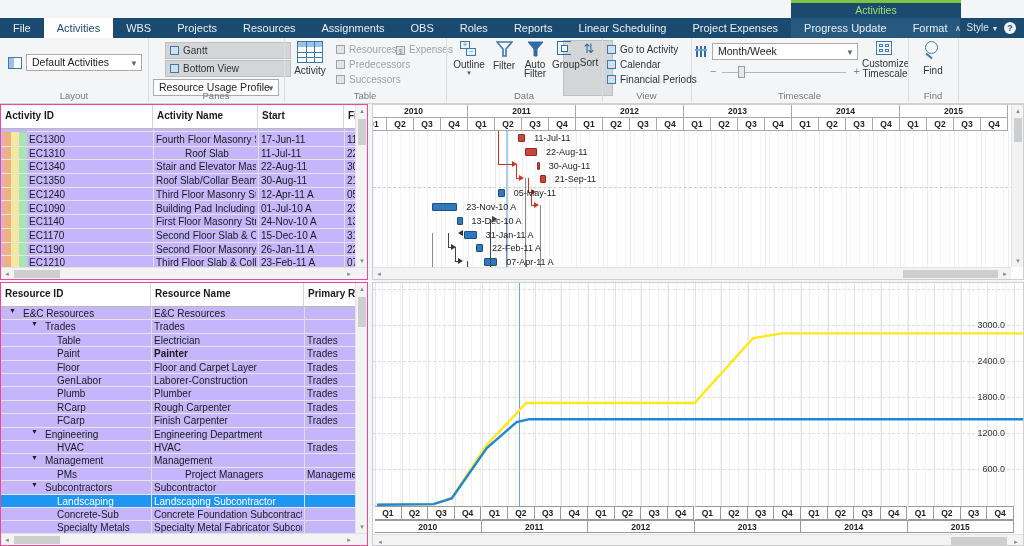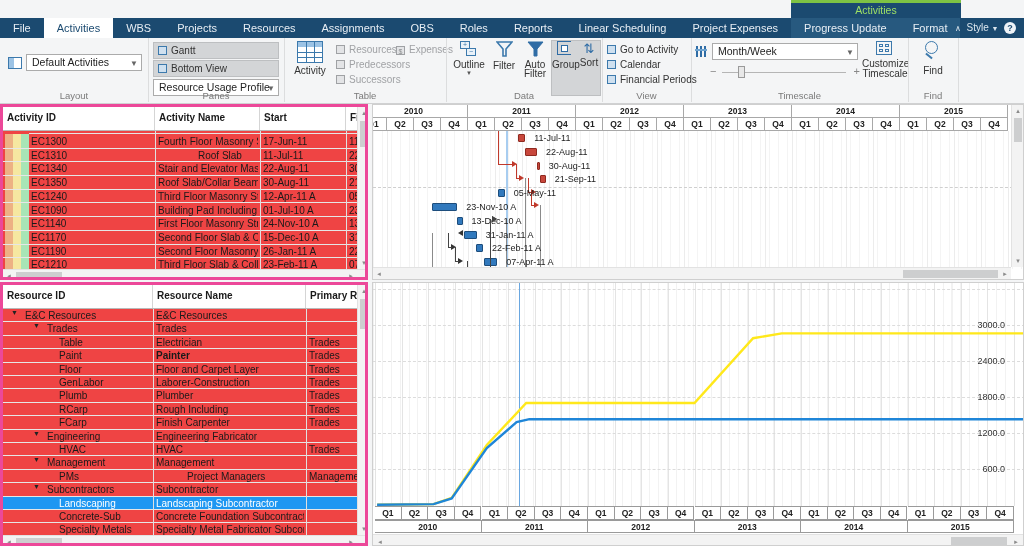--- a/index.html
+++ b/index.html
@@ -22,27 +22,27 @@
   #style-row { top:22px; right:8px; height:14px; color:#dce6ee; font-size:10px; }
 
   
   #ribbon { left:0; top:38px; width:1024px; height:66px; background:#f4f5f6; border-bottom:1px solid #d0d1d2; }
   .rb-sep { top:0; width:1px; height:64px; background:#dcddde; }
   .grp-label { font-size:9.5px; color:#7a7a7a; text-align:center; top:52px; }
   .combo { background:#fff; border:1px solid #ababab; font-size:10.5px; color:#222; line-height:15px; padding-left:5px; white-space:nowrap; overflow:hidden; }
   .combo .dd { position:absolute; right:3px; top:0; color:#666; font-size:8px; }
   .smallbtn { font-size:10px; color:#333; white-space:nowrap; }
   .smallbtn.disabled { color:#a0a2a5; }
-  .pressed { background:#d3d5d7; border:1px solid #bdbfc1; }
+  .pressed { background:#d3d5d7; border:1px solid #bdbfc1;margin-left:12px; }
   .bigbtn { text-align:center; font-size:10px; color:#333; }
   .icon-sq { display:inline-block; width:9px; height:9px; border:1px solid #3c79ac; background:#cfe0ef; vertical-align:-1px; margin-right:4px; }
   .icon-sq.gray { border-color:#9fa1a4; background:#e3e4e6; }
 
   
-  #act-table, #res-table { background:#ef4444; border:3px solid #ec4899; overflow:hidden; }
+  #act-table, #res-table { background:#c4b5fd; border:1px solid #ec4899; overflow:hidden; }
   #act-table { left:0; top:104px; width:368px; height:176px; }
   #res-table { left:0; top:282px; width:368px; height:264px; }
   #gantt-pane { left:372px; top:104px; width:652px; height:176px; background:#fff; border:1px solid #cfcfcf; overflow:hidden; }
   #profile-pane { left:372px; top:282px; width:652px; height:264px; background:#fff; border:1px solid #cfcfcf; overflow:hidden; }
   .hdr-cell { top:0; height:24px; border-right:1px solid #d5d5d5; font-size:10px; font-weight:bold; color:#1a1a1a; padding:5px 0 0 4px; background:#fff; white-space:nowrap; overflow:hidden; }
   .trow { font-size:10px; color:#1a1a1a; border-bottom:1px solid #e6e6e6; white-space:nowrap; }
   .tcell { position:absolute; top:1px; white-space:nowrap; overflow:hidden; }
   .vscroll { width:12px; background:#f3f3f3; border-left:1px solid #e2e2e2; }
   .hscroll { height:12px; background:#f3f3f3; border-top:1px solid #e2e2e2; }
   .thumb { background:#cdcecf; }
@@ -224,21 +224,21 @@
       <div class="abs" style="left: 18px; top: 27px; width: 8px; height: 214px; background: rgb(168, 228, 182);"></div>
       <div class="abs" style="left: 26px; top: 24px; width: 330px; height: 3px; border-bottom: 1px solid rgb(230, 230, 230);"></div>
       <div class="abs trow" style="left: 0px; top: 28px; width: 356px; height: 13.7px;">
         <div class="tcell" style="left: 28px; width: 120px;">EC1300</div>
         <div class="tcell" style="left: 155px; width: 100px;">Fourth Floor Masonry Structure</div>
         <div class="tcell" style="left: 260px; width: 82px;">17-Jun-11</div>
         <div class="tcell" style="left: 346px; width: 10px;">11-Jul-11</div>
       </div>
       <div class="abs trow" style="left: 0px; top: 41.7px; width: 356px; height: 13.7px;">
         <div class="tcell" style="left: 28px; width: 120px;">EC1310</div>
-        <div class="tcell" style="left: 155px; width: 100px; padding-left: 40px;">Roof Slab</div>
+        <div class="tcell" style="left: 144px; width: 100px; padding-left: 40px;">Roof Slab</div>
         <div class="tcell" style="left: 260px; width: 82px;">11-Jul-11</div>
         <div class="tcell" style="left: 346px; width: 10px;">22-Aug-11</div>
       </div>
       <div class="abs trow" style="left: 0px; top: 55.4px; width: 356px; height: 13.7px;">
         <div class="tcell" style="left: 28px; width: 120px;">EC1340</div>
         <div class="tcell" style="left: 155px; width: 100px;">Stair and Elevator Masonry</div>
         <div class="tcell" style="left: 260px; width: 82px;">22-Aug-11</div>
         <div class="tcell" style="left: 346px; width: 10px;">30-Aug-11</div>
       </div>
       <div class="abs trow" style="left: 0px; top: 69.1px; width: 356px; height: 13.7px;">
@@ -451,32 +451,32 @@
         <div class="tcell" style="left: 153px; width: 148px;">Laborer-Construction</div>
         <div class="tcell" style="left: 306px; width: 48px;">Trades</div>
       </div>
       <div class="abs trow" style="left: 0px; top: 104.4px; width: 356px; height: 13.4px;">
         <div class="tcell" style="left: 56px; width: 90px;">Plumb</div>
         <div class="tcell" style="left: 153px; width: 148px;">Plumber</div>
         <div class="tcell" style="left: 306px; width: 48px;">Trades</div>
       </div>
       <div class="abs trow" style="left: 0px; top: 117.8px; width: 356px; height: 13.4px;">
         <div class="tcell" style="left: 56px; width: 90px;">RCarp</div>
-        <div class="tcell" style="left: 153px; width: 148px;">Rough Including</div>
+        <div class="tcell" style="left: 153px; width: 148px;">Rough Carpenter</div>
         <div class="tcell" style="left: 306px; width: 48px;">Trades</div>
       </div>
       <div class="abs trow" style="left: 0px; top: 131.2px; width: 356px; height: 13.4px;">
         <div class="tcell" style="left: 56px; width: 90px;">FCarp</div>
         <div class="tcell" style="left: 153px; width: 148px;">Finish Carpenter</div>
         <div class="tcell" style="left: 306px; width: 48px;">Trades</div>
       </div>
       <div class="abs trow" style="left: 0px; top: 144.6px; width: 356px; height: 13.4px;">
         <div class="tcell" style="left: 30px; top: 0px; font-size: 7px; color: rgb(34, 34, 34);">▼</div>
         <div class="tcell" style="left: 44px; width: 102px;">Engineering</div>
-        <div class="tcell" style="left: 153px; width: 148px;">Engineering Fabricator</div>
+        <div class="tcell" style="left: 153px; width: 148px;">Engineering Department</div>
         <div class="tcell" style="left: 306px; width: 48px;"></div>
       </div>
       <div class="abs trow" style="left: 0px; top: 158px; width: 356px; height: 13.4px;">
         <div class="tcell" style="left: 56px; width: 90px;">HVAC</div>
         <div class="tcell" style="left: 153px; width: 148px;">HVAC</div>
         <div class="tcell" style="left: 306px; width: 48px;">Trades</div>
       </div>
       <div class="abs trow" style="left: 0px; top: 171.4px; width: 356px; height: 13.4px;">
         <div class="tcell" style="left: 30px; top: 0px; font-size: 7px; color: rgb(34, 34, 34);">▼</div>
         <div class="tcell" style="left: 44px; width: 102px;">Management</div>

